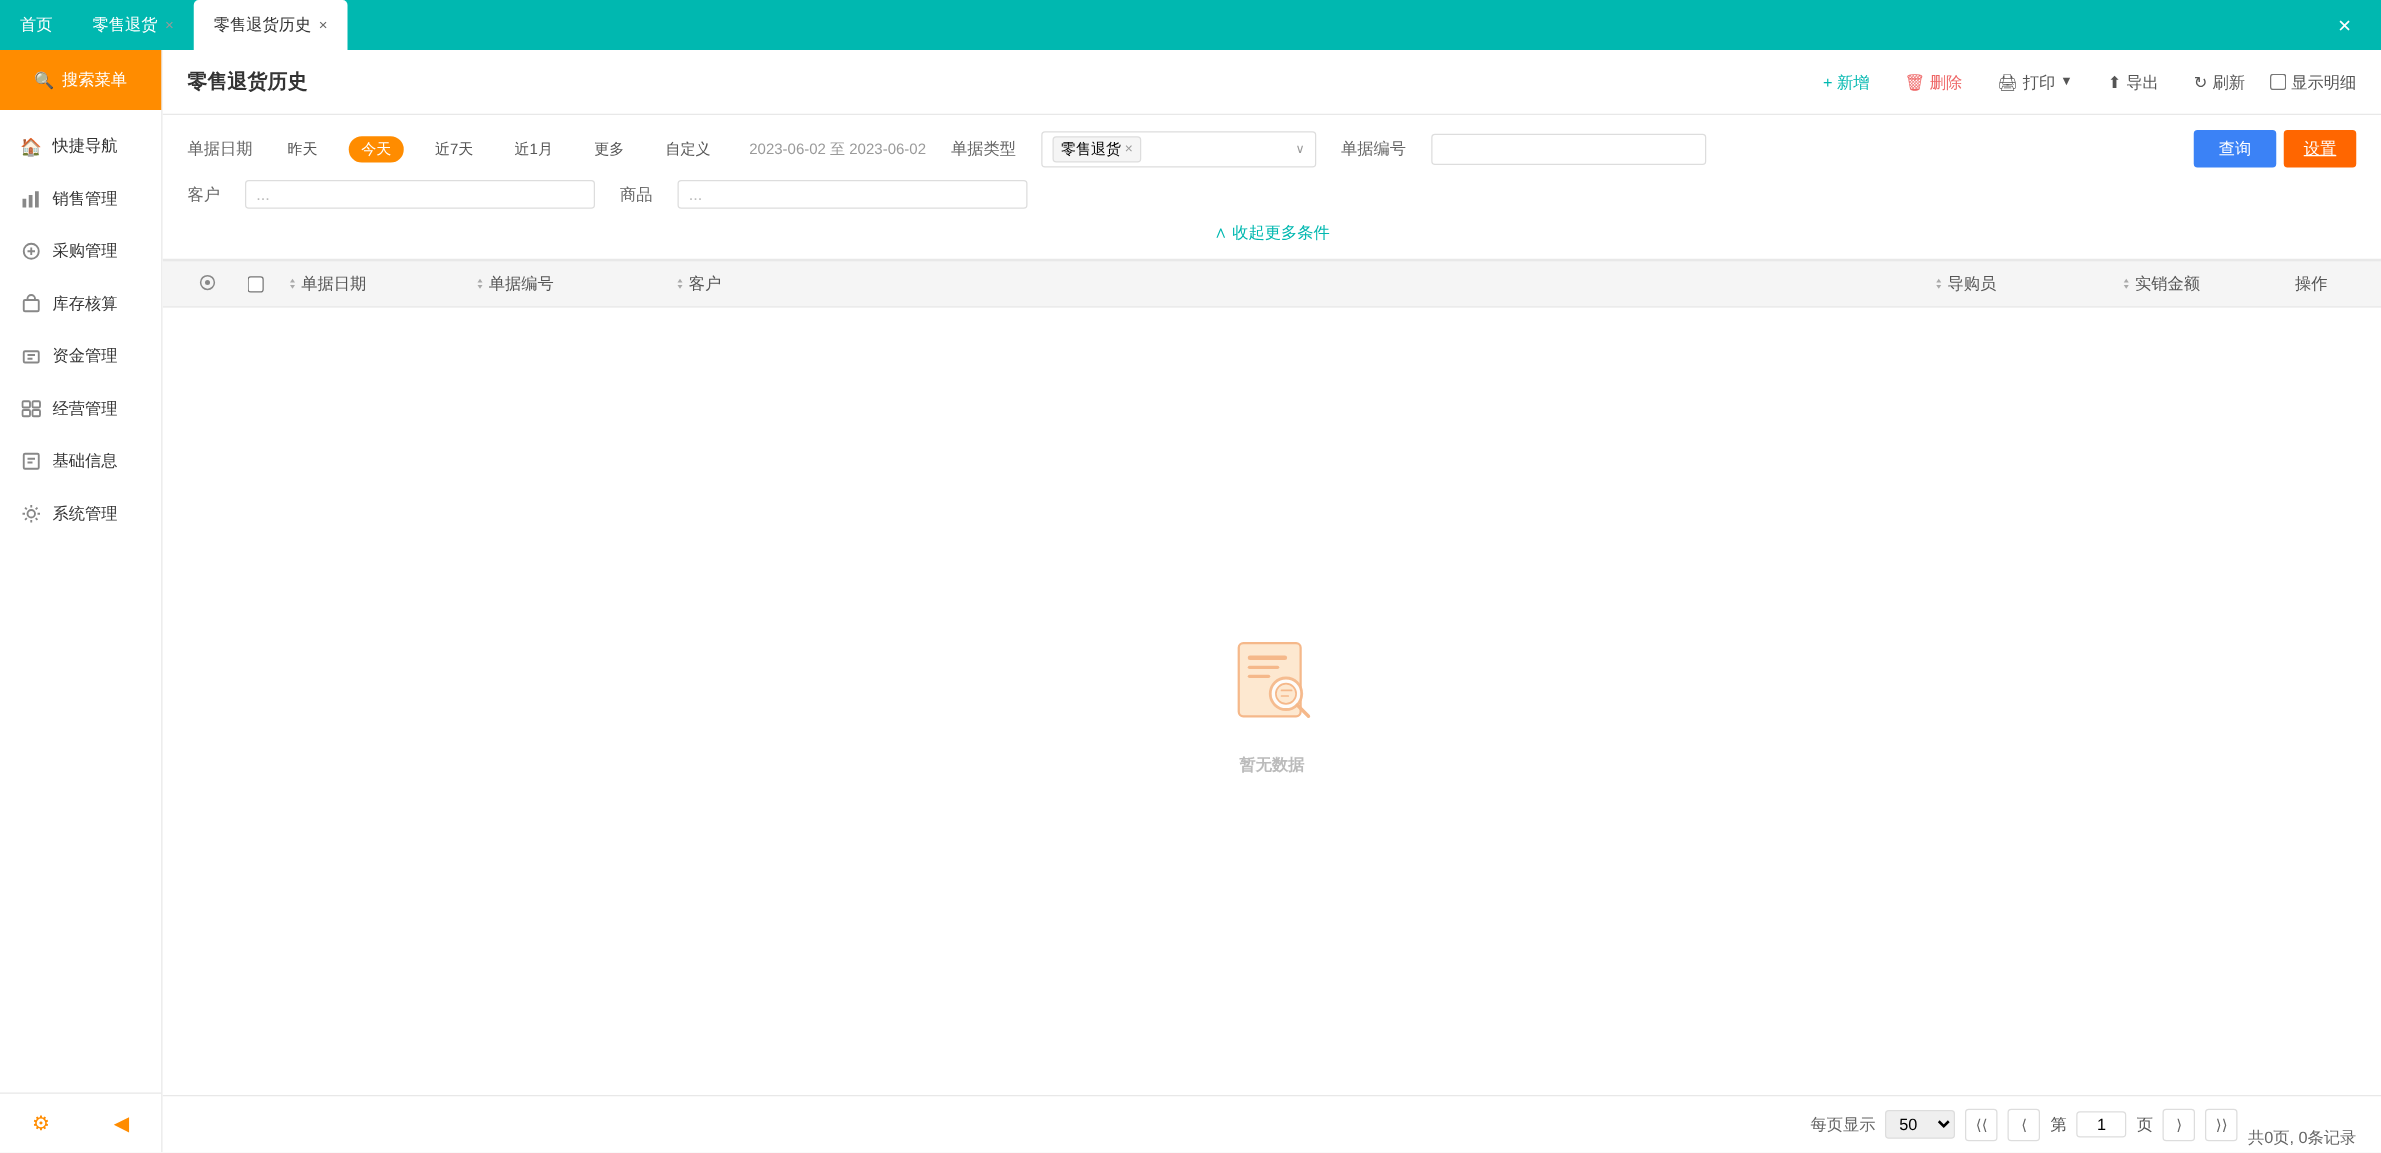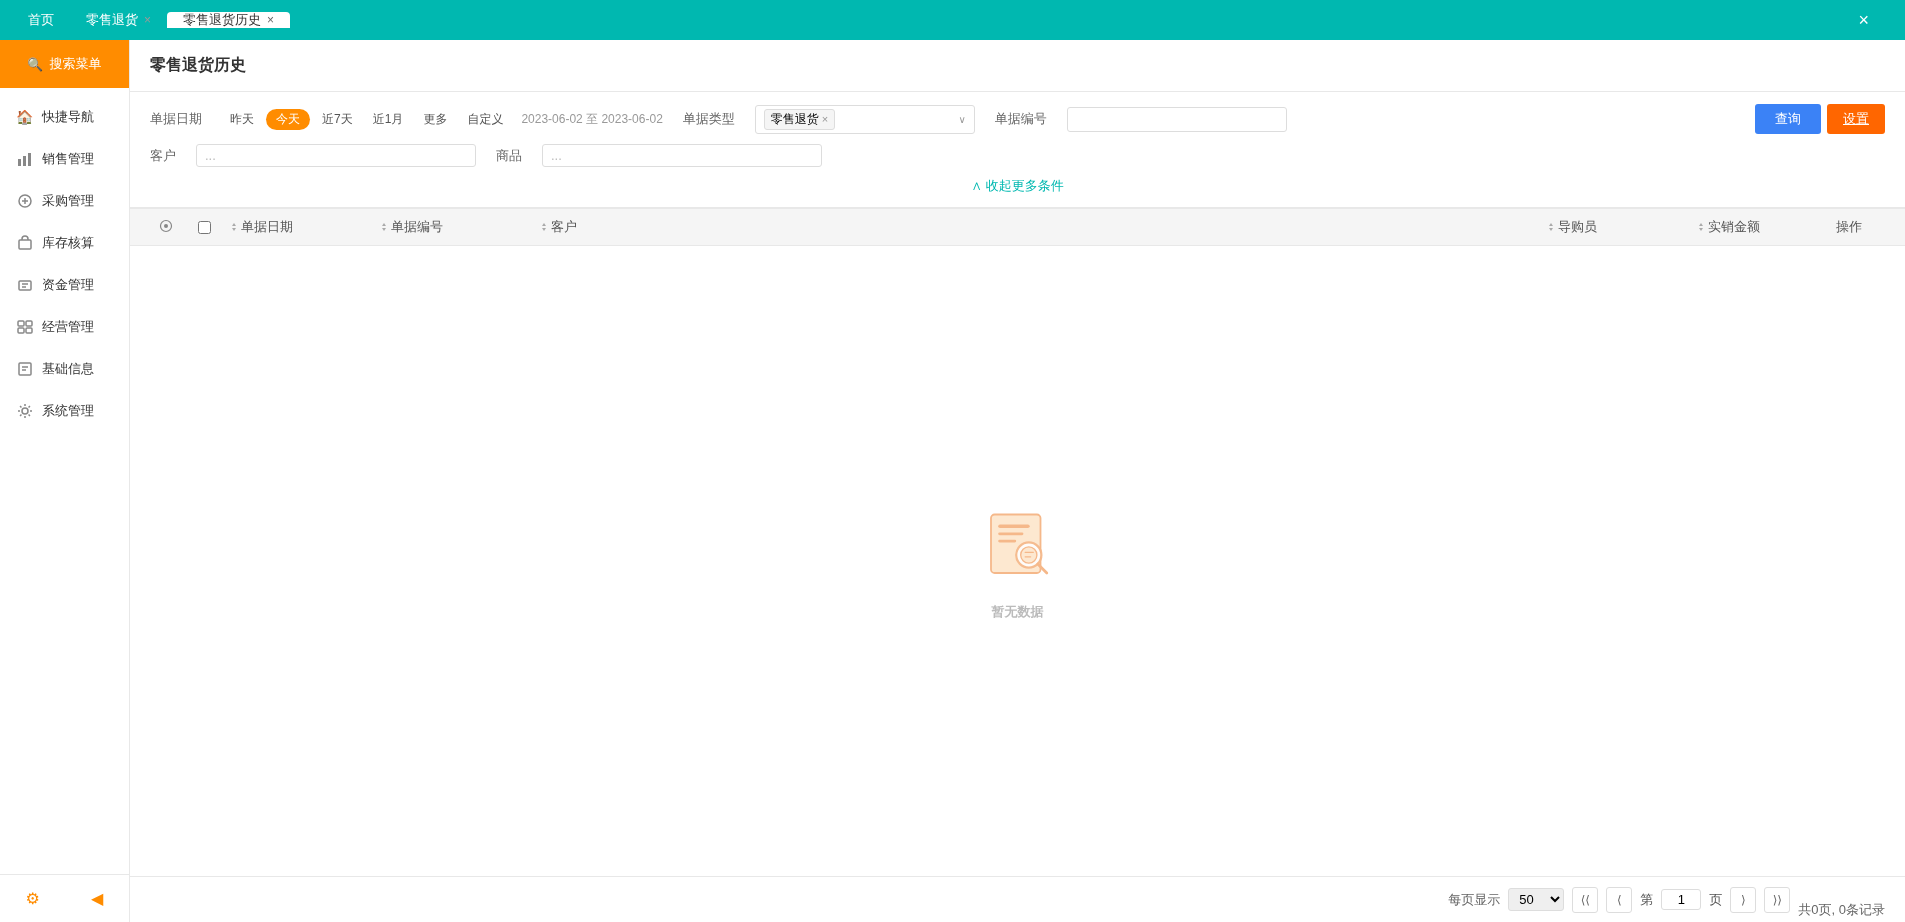--- a/index.html
+++ b/index.html
@@ -1,19 +1,19 @@
 <!DOCTYPE html>
 <html><head>
   <meta charset="utf-8">
   <style>
     * { margin: 0; padding: 0; box-sizing: border-box; }
     body { font-family: 'Microsoft YaHei', Arial, sans-serif; font-size: 13px; background: #f5f5f5; width: 1905px; height: 922px; overflow: hidden; display: flex; flex-direction: column; }
 
     
-    .top-bar { height: 40px; background: #00b8b0; display: flex; align-items: center; padding: 12px; flex-shrink: 0; }
+    .top-bar { height: 40px; background: #00b8b0; display: flex; align-items: center; padding: 0; flex-shrink: 0; }
     .top-bar-tabs { display: flex; align-items: center; height: 100%; flex: 1; }
     .top-tab { height: 100%; display: flex; align-items: center; padding: 0 16px; cursor: pointer; font-size: 13px; color: #fff; position: relative; gap: 6px; }
     .top-tab.home { background: transparent; }
     .top-tab.active { background: #fff; color: #333; border-radius: 4px 4px 0 0; }
     .top-tab .close-x { font-size: 12px; color: #999; cursor: pointer; }
     .top-tab.active .close-x { color: #666; }
     .top-bar-right { display: flex; align-items: center; padding-right: 16px; }
     .top-close-btn { color: #fff; font-size: 18px; cursor: pointer; padding: 4px 8px; }
 
     
@@ -38,21 +38,21 @@
     .action-btn { display: flex; align-items: center; gap: 4px; cursor: pointer; color: #555; font-size: 13px; padding: 4px 8px; border-radius: 3px; }
     .action-btn.new-btn { color: #00b8b0; }
     .action-btn.delete-btn { color: #e66; }
     .show-detail-wrap { display: flex; align-items: center; gap: 4px; font-size: 13px; color: #555; }
     .show-detail-wrap input[type="checkbox"] { cursor: pointer; }
 
     
     .filter-area { background: #fff; border-bottom: 1px solid #e8e8e8; padding: 12px 20px; flex-shrink: 0; }
     .filter-row { display: flex; align-items: center; gap: 20px; margin-bottom: 10px; }
     .filter-label { color: #666; font-size: 13px; white-space: nowrap; }
-    .date-filter { display: flex; align-items: center; gap: 4px; }
+    .date-filter { display: flex; align-items: center; gap: 17px; }
     .date-btn { padding: 2px 8px; cursor: pointer; font-size: 12px; color: #555; border-radius: 3px; }
     .date-btn.active { background: #ff8c00; color: #fff; border-radius: 12px; padding: 2px 10px; }
     .date-range { font-size: 12px; color: #999; margin-left: 6px; }
     .filter-select { display: flex; align-items: center; border: 1px solid #ddd; border-radius: 3px; padding: 3px 8px; min-width: 200px; cursor: pointer; background: #fff; gap: 4px; }
     .filter-select .tag { background: #f5f5f5; border: 1px solid #ddd; border-radius: 3px; padding: 1px 6px; font-size: 12px; display: flex; align-items: center; gap: 3px; }
     .filter-select .tag .remove { cursor: pointer; color: #999; font-size: 11px; }
     .filter-select .arrow { margin-left: auto; color: #999; font-size: 10px; }
     .filter-input { border: 1px solid #ddd; border-radius: 3px; padding: 4px 8px; min-width: 200px; outline: none; font-size: 13px; }
     .filter-input::placeholder { color: #bbb; }
     .filter-more { display: flex; align-items: center; gap: 4px; color: #00b8b0; cursor: pointer; font-size: 13px; }
@@ -195,20 +195,41 @@
     <div class="sidebar-bottom">
       <span class="sidebar-bottom-btn" style="color:#ff8c00; font-size:16px;">⚙</span>
       <span class="sidebar-bottom-btn" style="color:#ff8c00; font-size:16px;">◀</span>
     </div>
   </div>
 
   <div class="content">
 
     <div class="page-header">
       <span class="page-title">零售退货历史</span>
+      <div class="page-actions">
+        <span class="action-btn new-btn">+ 新增</span>
+        <span class="action-btn delete-btn">🗑 删除</span>
+        <span class="action-btn">
+          <span>🖨</span>
+          <span>打印</span>
+          <span style="font-size:10px;">▼</span>
+        </span>
+        <span class="action-btn">
+          <span>⬆</span>
+          <span>导出</span>
+        </span>
+        <span class="action-btn">
+          <span>↻</span>
+          <span>刷新</span>
+        </span>
+        <div class="show-detail-wrap">
+          <input type="checkbox" style="">
+          <span>显示明细</span>
+        </div>
+      </div>
     </div>
 
     <div class="filter-area">
       <div class="filter-row">
 
         <span class="filter-label">单据日期</span>
         <div class="date-filter">
           <span class="date-btn">昨天</span>
           <span class="date-btn active">今天</span>
           <span class="date-btn">近7天</span>

